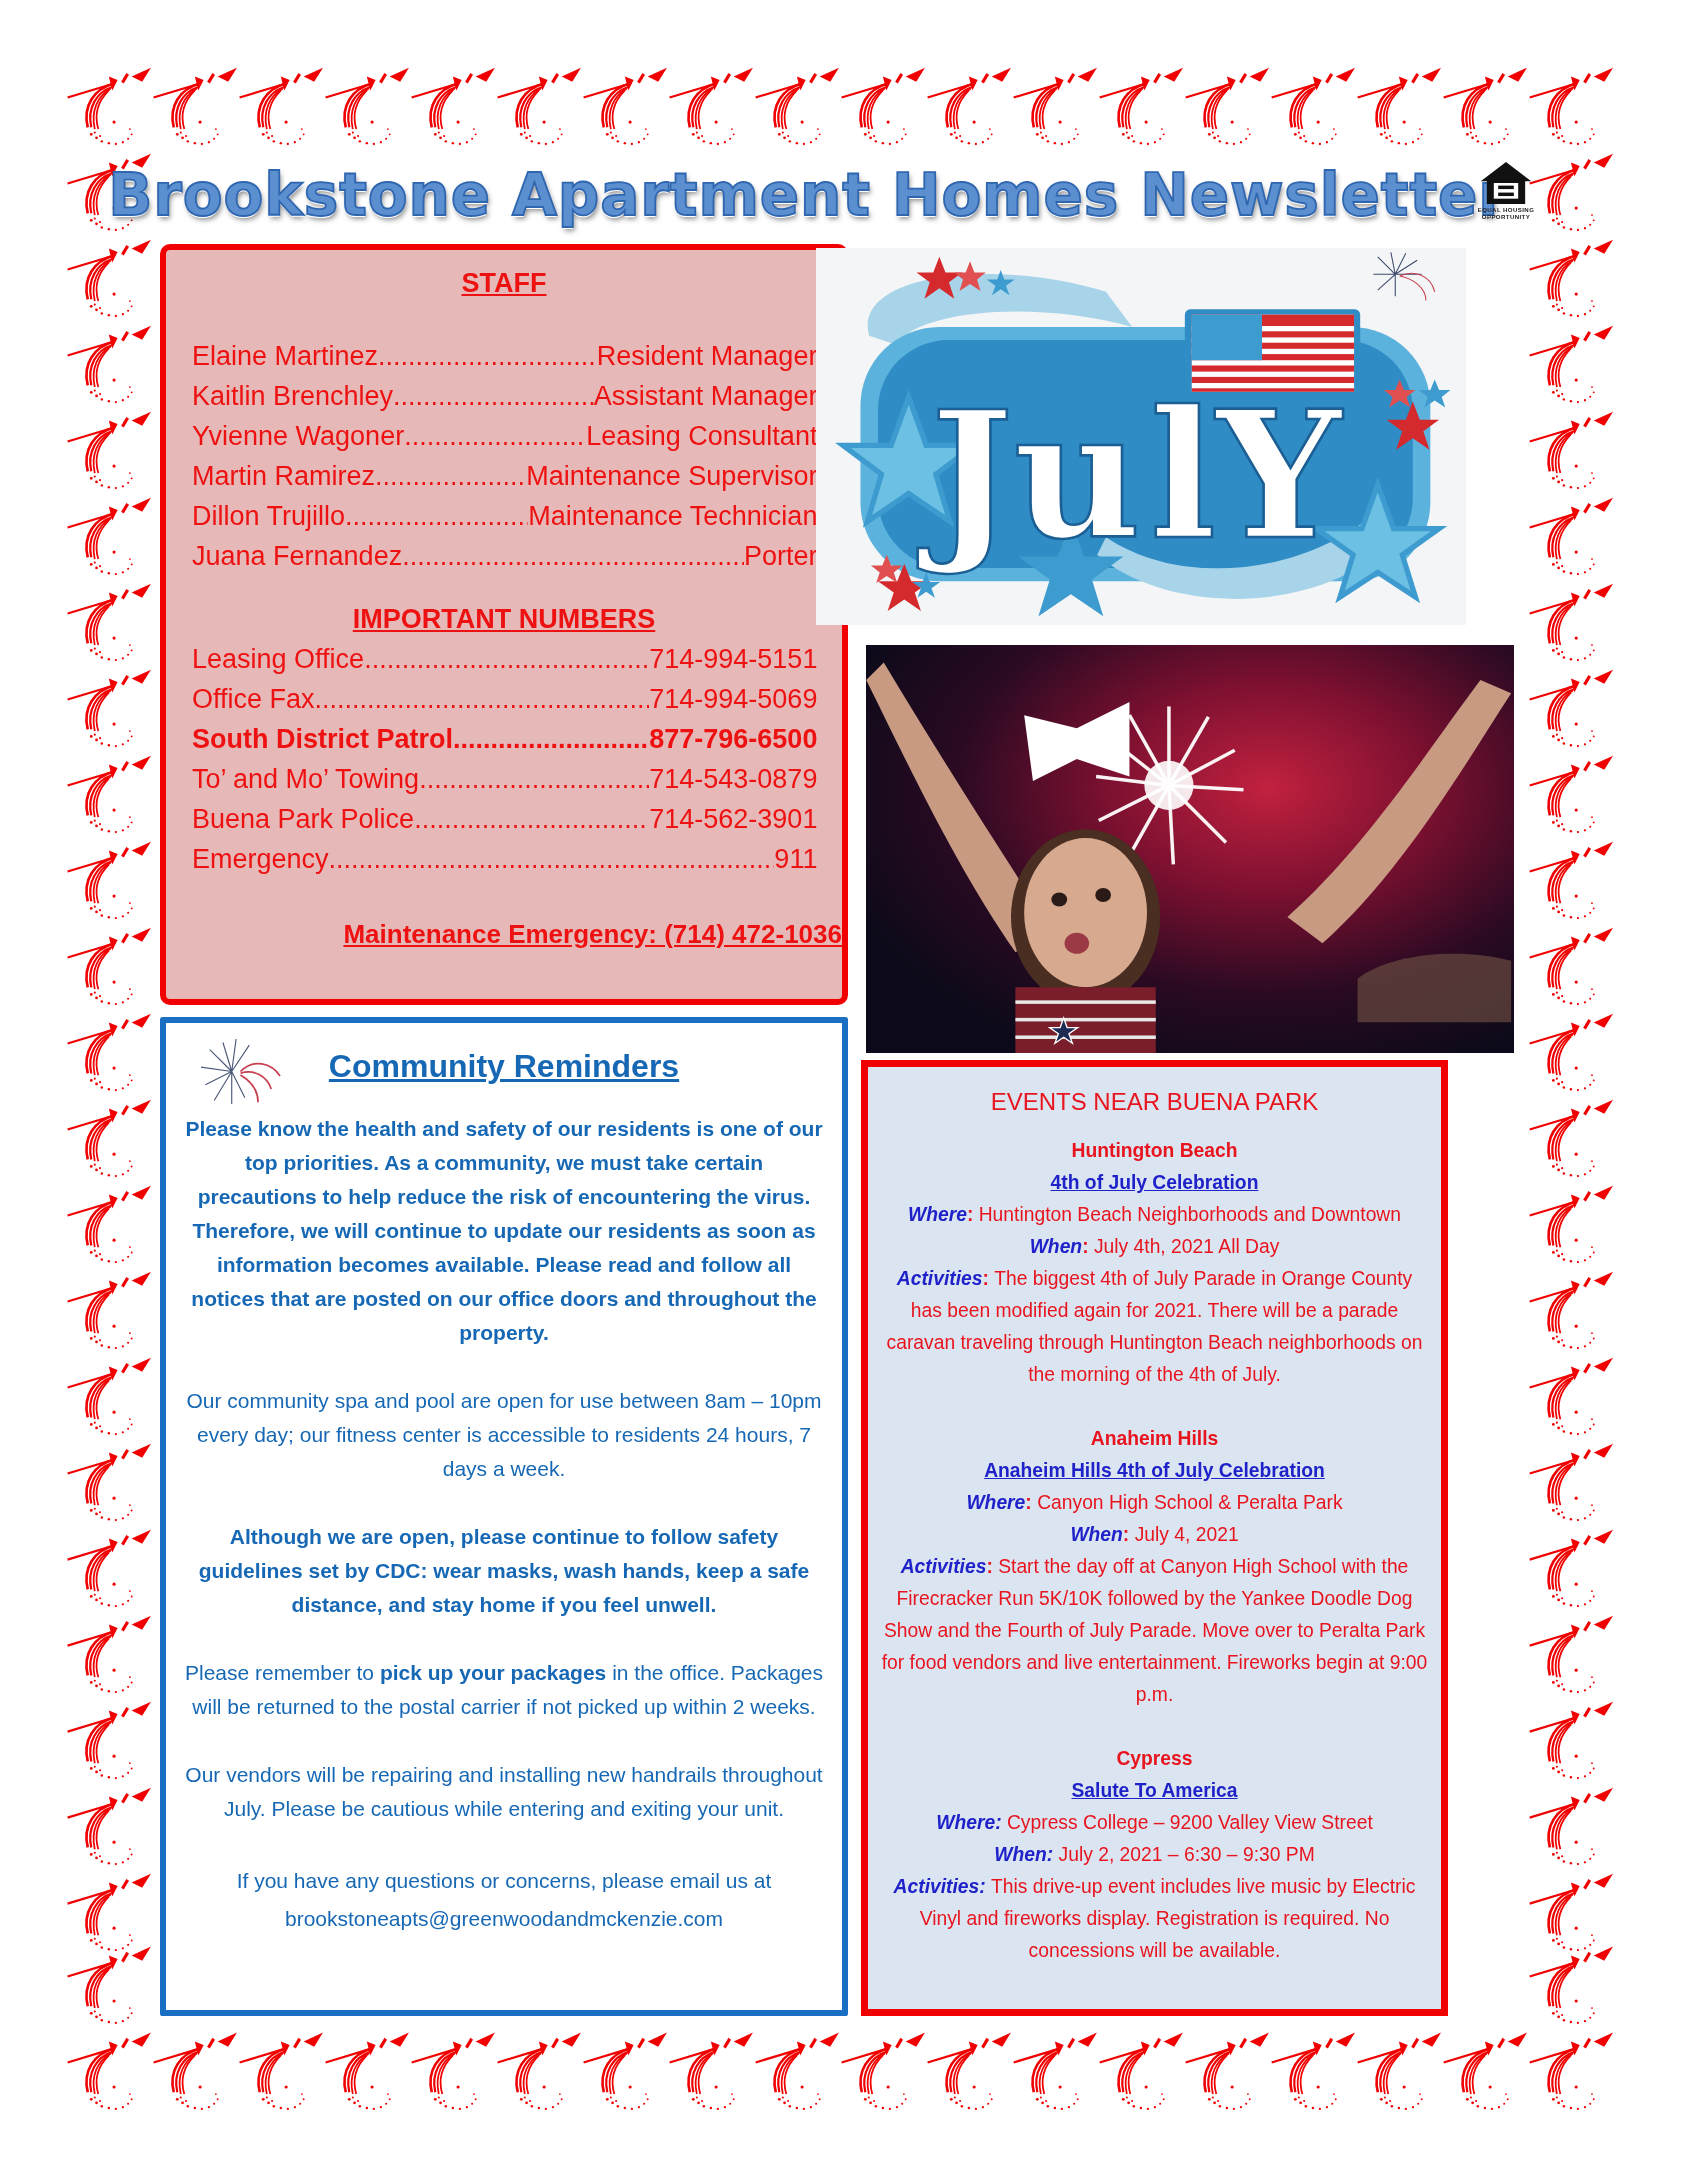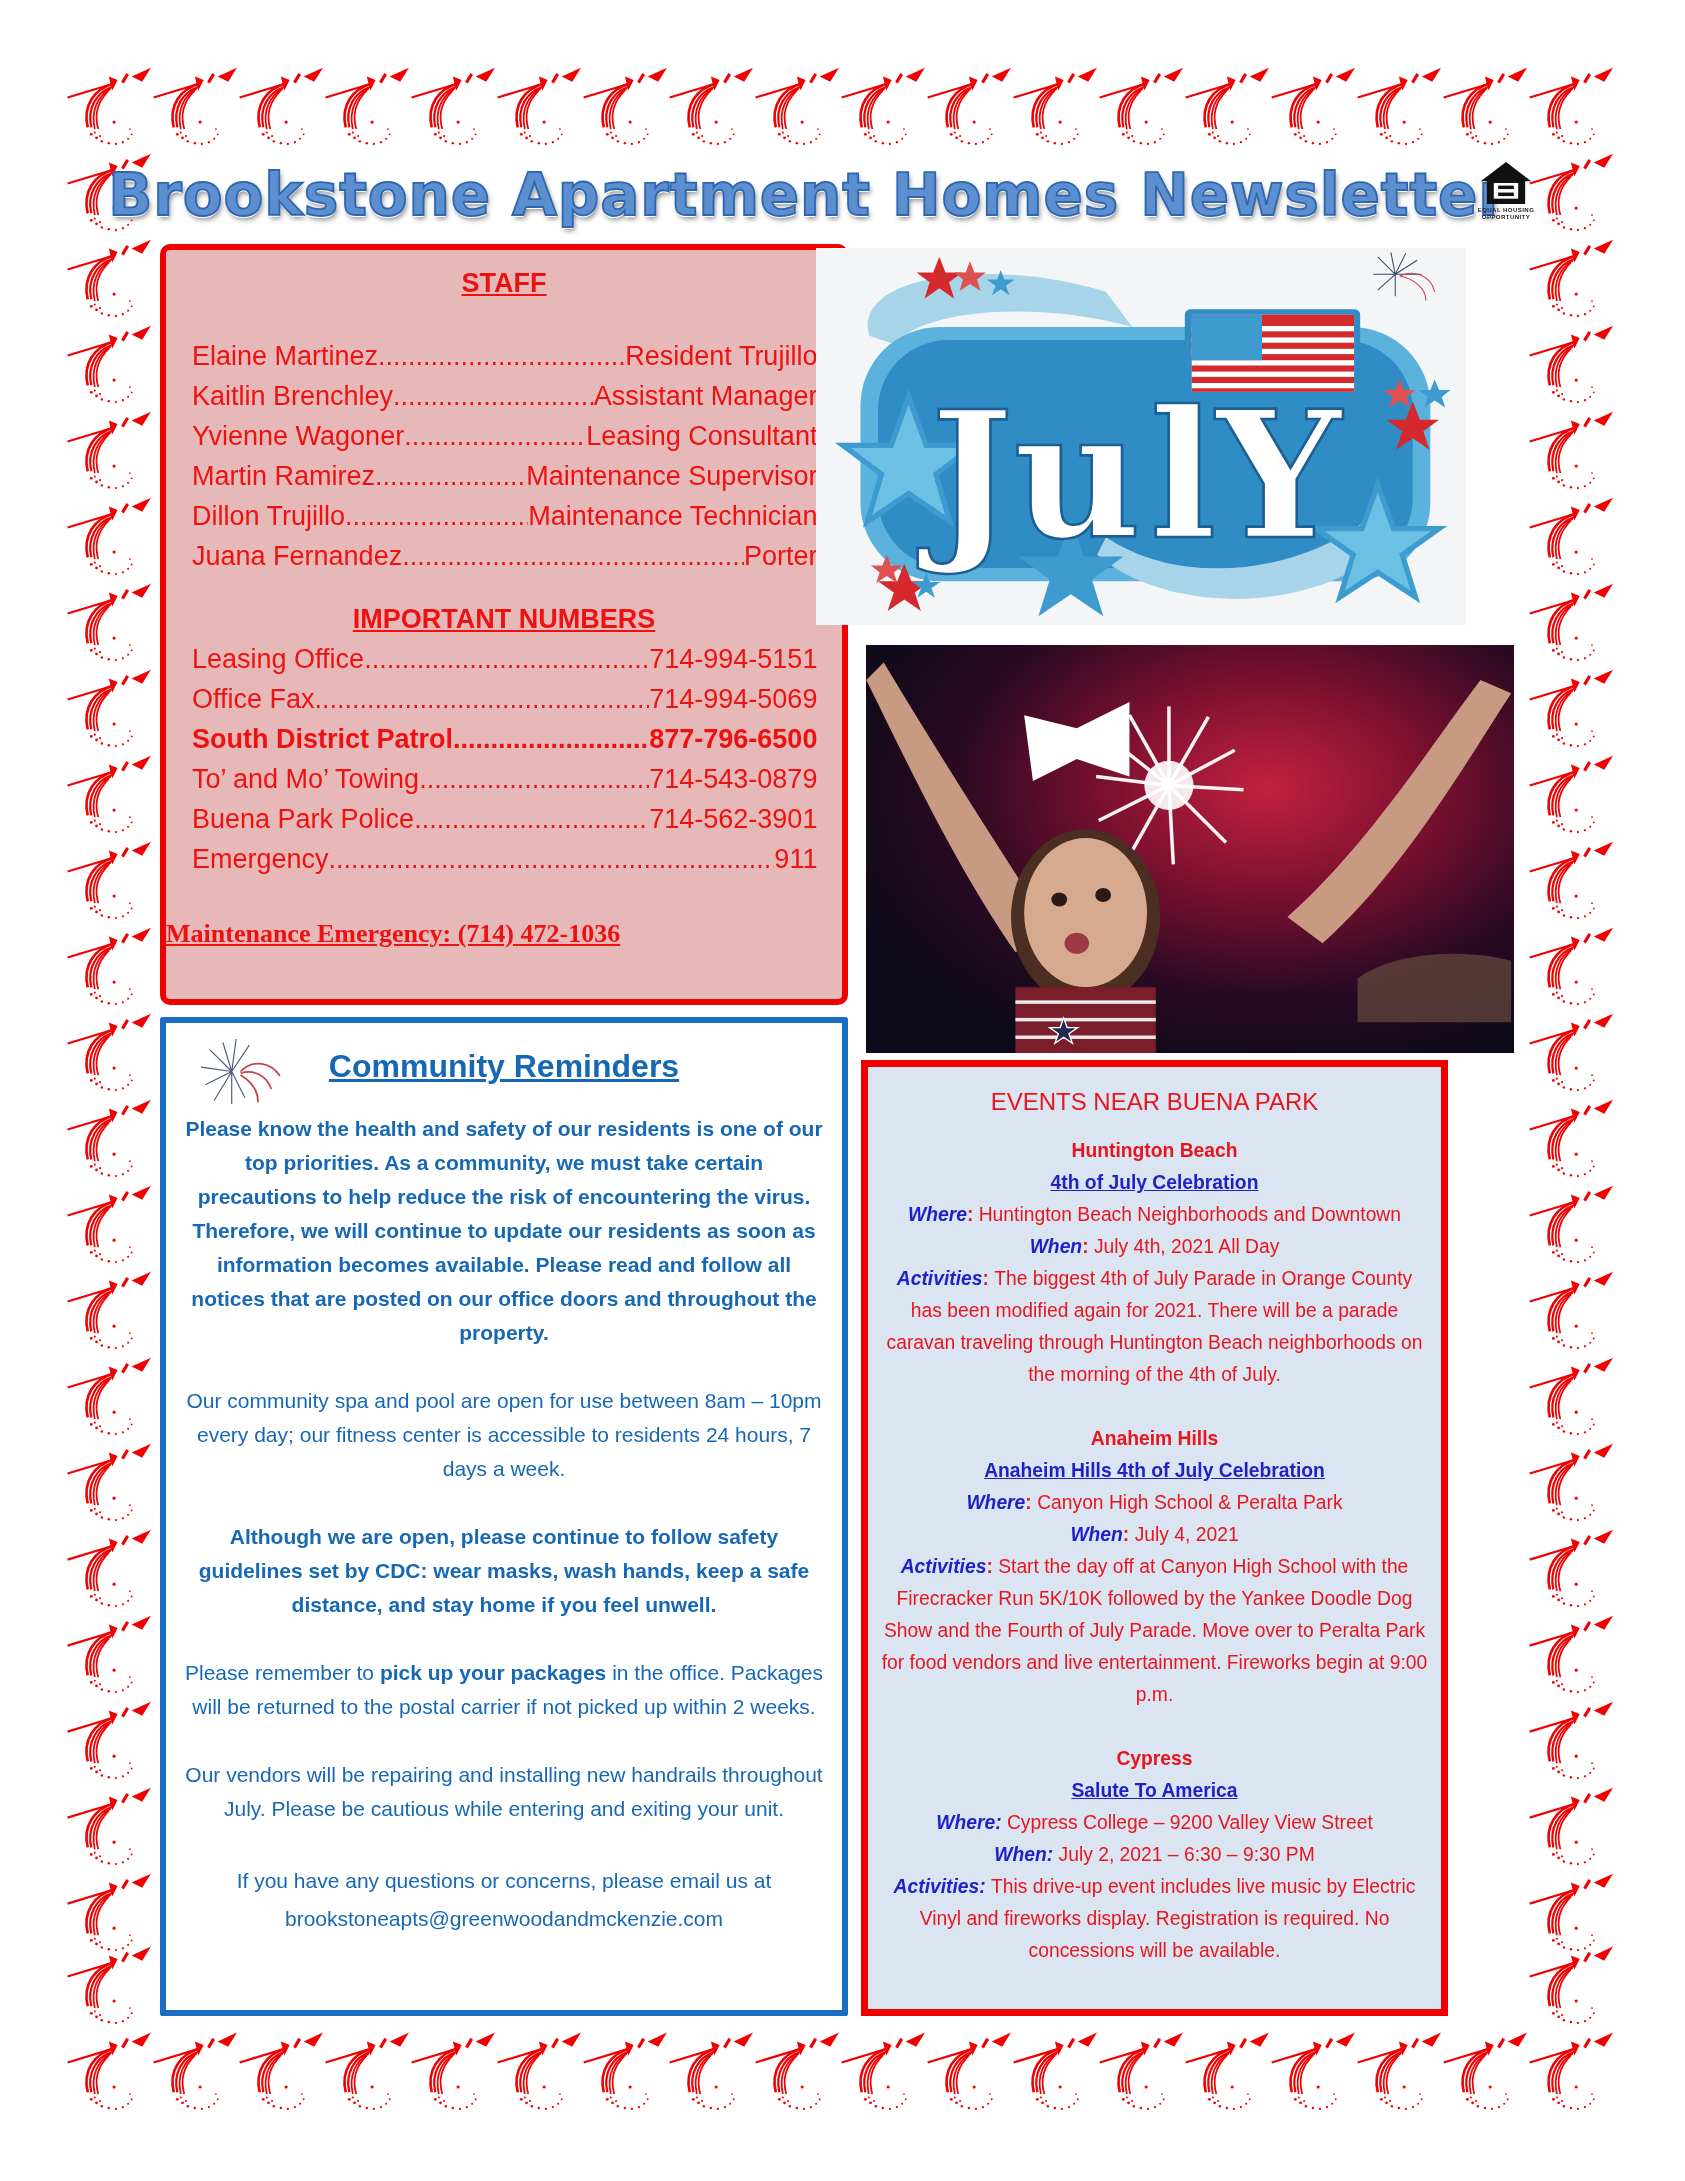--- a/index.html
+++ b/index.html
@@ -43,21 +43,21 @@
     color:#e8141e; font-size:19.3px; text-align:center;
   }
   .sec-heading { text-align:center; font-weight:bold; text-decoration:underline; color:#ee1111; }
   .row { display:flex; align-items:baseline; white-space:nowrap; height:40px; line-height:40px; }
   .row .l { flex:0 0 auto; }
   .row .dots { flex:1 1 auto; overflow:hidden; letter-spacing:0; }
   .row .dots::after { content:"...................................................................................................................................................."; }
   .row .r { flex:0 0 auto; }
   .row.bold { font-weight:bold; }
   .maint {
-    text-align:left; font-weight:bold; text-decoration:underline; font-size:26px;font-family:Liberation Serif, serif;
+    text-align:right; font-weight:bold; text-decoration:underline; font-size:26px;
   }
 
   .rem-head { display:flex; align-items:center; justify-content:center; height:70px; margin-top:8.8px; position:relative; }
   .rem-title { font-size:32px; font-weight:bold; text-decoration:underline; color:#1668b5; }
   .rem-fw { position:absolute; left:26px; top:0px; width:97px; height:79px; }
   .rem-p { margin:0 auto; line-height:34px; padding:0 17.6px; }
   .rem-p.b { font-weight:bold; }
   .gap { height:34px; }
 
   .july-wrap { position:absolute; left:816px; top:248px; width:650px; height:377px; background:#f4f5f7; }
@@ -198,21 +198,21 @@
   <div class="eho-text">OPPORTUNITY</div>
 </div>
 
 <div class="box staff-box">
   <div class="sec-heading" style="font-size:27px; margin-top:17.6px;">STAFF</div>
   <div style="height:37px;"></div>
   <div style="padding:0 24.6px 0 26px;">
     <div class="row">
         <span class="l">Elaine Martinez</span>
         <span class="dots"></span>
-        <span class="r">Resident Trujillo</span>
+        <span class="r">Resident Manager</span>
       </div>
     <div class="row">
         <span class="l">Kaitlin Brenchley</span>
         <span class="dots"></span>
         <span class="r">Assistant Manager</span>
       </div>
     <div class="row">
         <span class="l">Yvienne Wagoner</span>
         <span class="dots"></span>
         <span class="r">Leasing Consultant</span>

